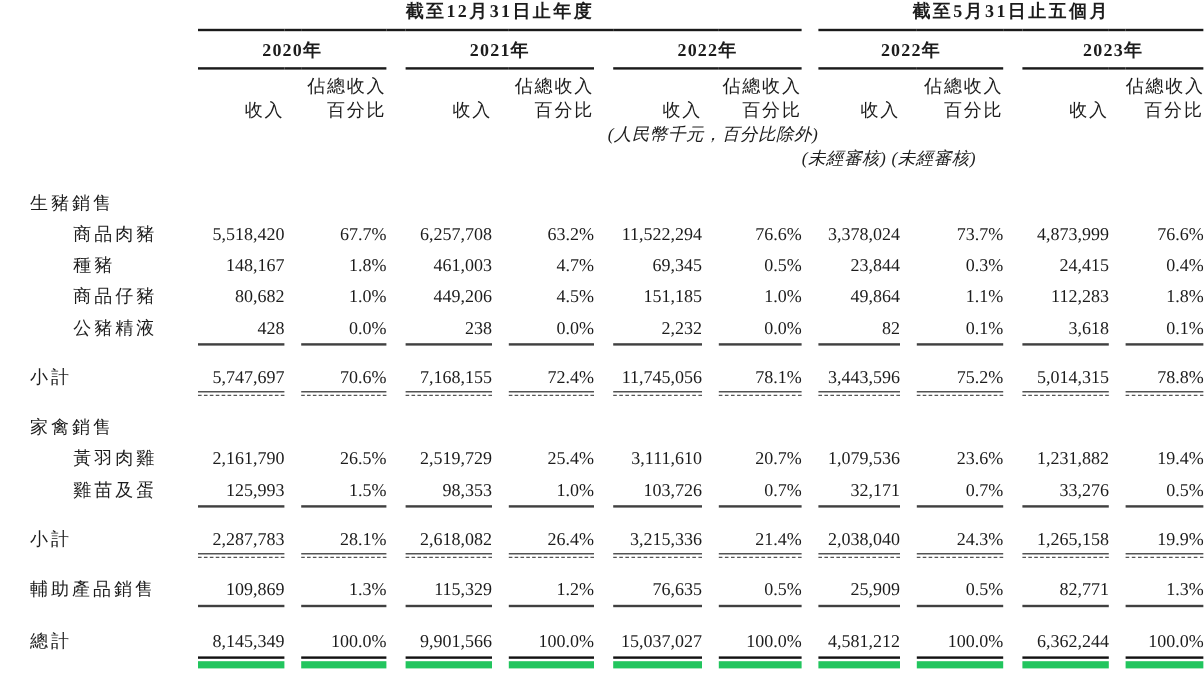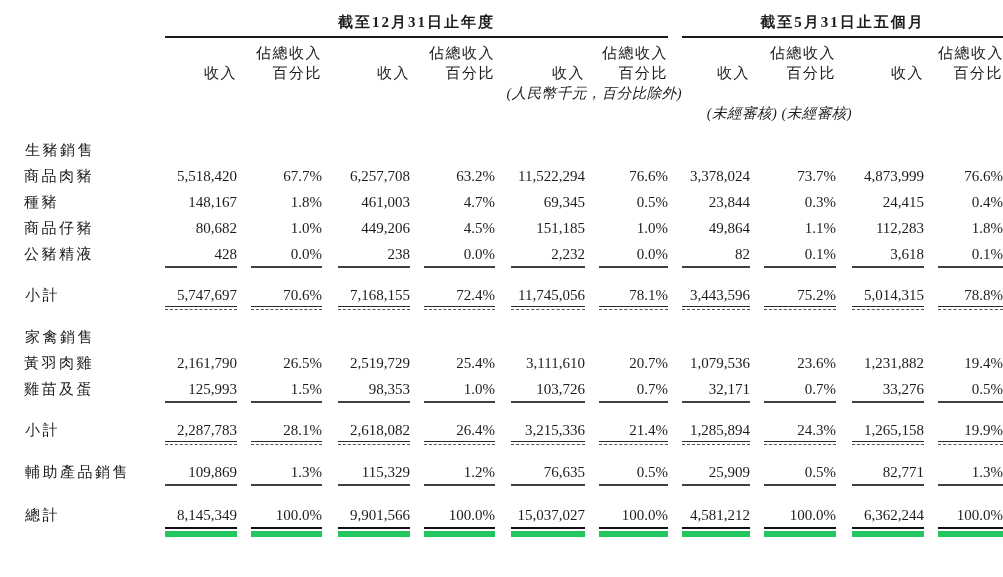--- a/index.html
+++ b/index.html
@@ -24,21 +24,21 @@
     line-height: 20px;
     white-space: nowrap;
     vertical-align: baseline;
   }
   
   td.gh {
     font-weight: bold;
     text-align: center;
     letter-spacing: 2px;
     border-bottom: 2px solid #1a1a1a;
-    padding-top: 12px;
+    padding-top: 0;
     padding-bottom: 4px;
   }
   td.yh {
     font-weight: bold;
     text-align: center;
     letter-spacing: 1px;
     border-bottom: 2px solid #1a1a1a;
     padding-top: 7px;
     padding-bottom: 3px;
   }
@@ -48,27 +48,27 @@
     vertical-align: bottom;
     letter-spacing: 1.5px;
     padding-top: 5px;
   }
   td.note {
     font-style: italic;
     font-size: 14.5px;
     letter-spacing: 0.5px;
   }
   .right { text-align: right; }
-  .center { text-align: right; }
+  .center { text-align: left; }
   
   td.lab {
     letter-spacing: 2.5px;
     padding-left: 25px;
   }
-  td.lab.ind { padding-left: 24px; }
+  td.lab.ind { padding-left: 61px; }
   td.num { text-align: right; }
   td.num .v { display: block; }
   tr.r-item td    { padding-top: 3px;  padding-bottom: 3px; }
   tr.r-section td { padding-top: 17px; padding-bottom: 3px; margin-left: 20px; }
   tr.r-subtotal td{ padding-top: 14px; }
   tr.r-aux td     { padding-top: 17px; }
   tr.r-total td   { padding-top: 19px; margin-left: 31px; }
   
   tr.rule-single td.num:not(.empty) .v {
     border-bottom: 2px solid #404040;
@@ -119,20 +119,32 @@
   </colgroup>
   <thead>
     <tr>
       <td></td>
       <td class="gh" colspan="11">截至12月31日止年度</td>
       <td></td>
       <td class="gh" colspan="7">截至5月31日止五個月</td>
     </tr>
     <tr>
       <td></td>
+      <td class="yh" colspan="3">2020年</td>
+      <td></td>
+      <td class="yh" colspan="3">2021年</td>
+      <td></td>
+      <td class="yh" colspan="3">2022年</td>
+      <td></td>
+      <td class="yh" colspan="3">2022年</td>
+      <td></td>
+      <td class="yh" colspan="3">2023年</td>
+    </tr>
+    <tr>
+      <td></td>
       <td class="ch">收入</td>
       <td></td>
       <td class="ch">
           <div>佔總收入</div>
           <div>百分比</div>
         </td>
       <td></td>
       <td class="ch">收入</td>
       <td></td>
       <td class="ch">
@@ -530,21 +542,21 @@
         <td class="sp"></td>
         <td class="num">
           <div class="v">3,215,336</div>
         </td>
         <td class="sp"></td>
         <td class="num">
           <div class="v">21.4%</div>
         </td>
         <td class="sp"></td>
         <td class="num">
-          <div class="v">1,285,894</div>
+          <div class="v">2,038,040</div>
         </td>
         <td class="sp"></td>
         <td class="num">
           <div class="v">24.3%</div>
         </td>
         <td class="sp"></td>
         <td class="num">
           <div class="v">1,265,158</div>
         </td>
         <td class="sp"></td>

